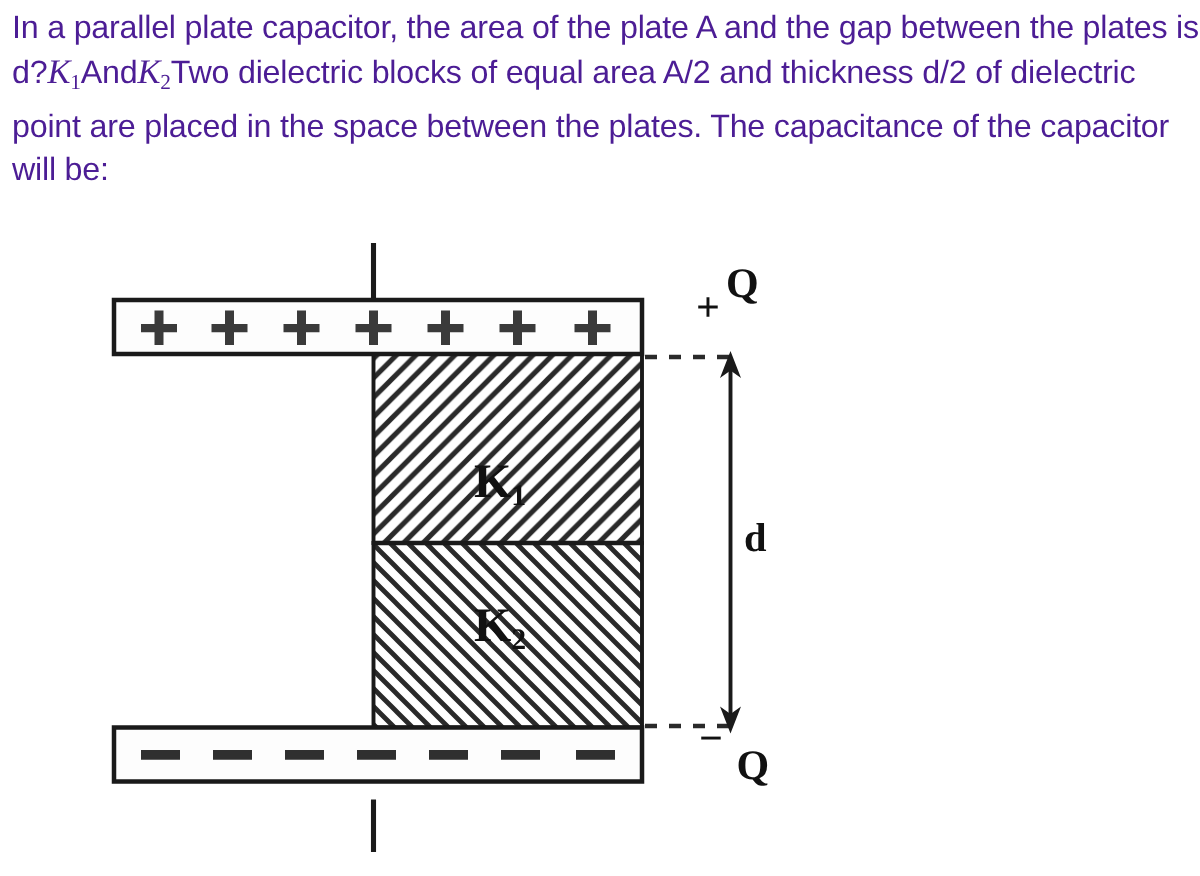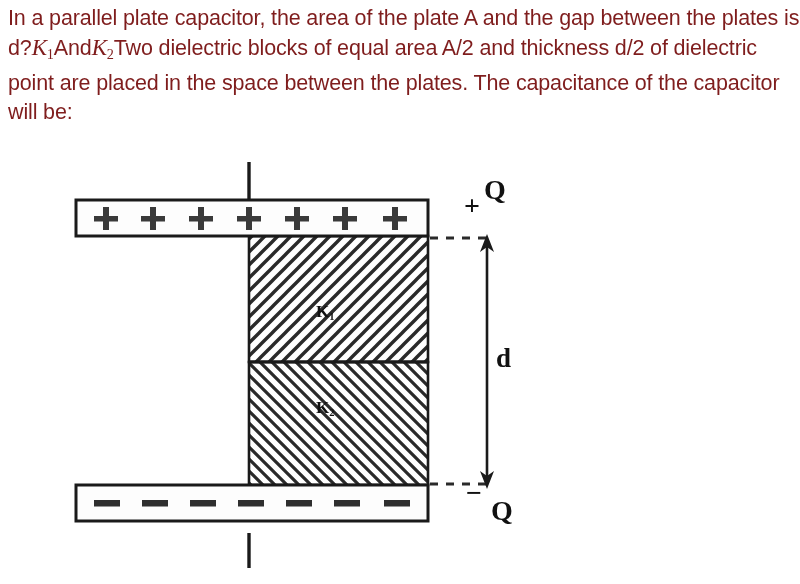--- a/index.html
+++ b/index.html
@@ -18,21 +18,21 @@
 
   
   #question-text {
     position: absolute;
     left: 8px;
     top: 4px;
     width: 792px;
     font-size: 21.5px;
     line-height: 29px;
     letter-spacing: -0.15px;
-    color: #7f1d1d;
+    color: #4c1d95;
   }
   #question-text .mathvar {
     font-family: "Liberation Serif", serif;
     font-style: italic;
     font-size: 23px;
   }
   #question-text .mathvar sub {
     font-style: normal;
     font-size: 0.62em;
     vertical-align: -0.30em;
@@ -52,21 +52,21 @@
   }
 
   .fig-label {
     position: absolute;
     font-family: "Liberation Serif", serif;
     font-weight: bold;
     color: #111;
     white-space: nowrap;
   }
   .k-label {
-    font-size: 17px;
+    font-size: 32px;
   }
   .k-label sub {
     font-size: 0.62em;
     vertical-align: -0.28em;
   }
   .q-label {
     font-size: 28px;
   }
   .d-label {
     font-size: 27px;

